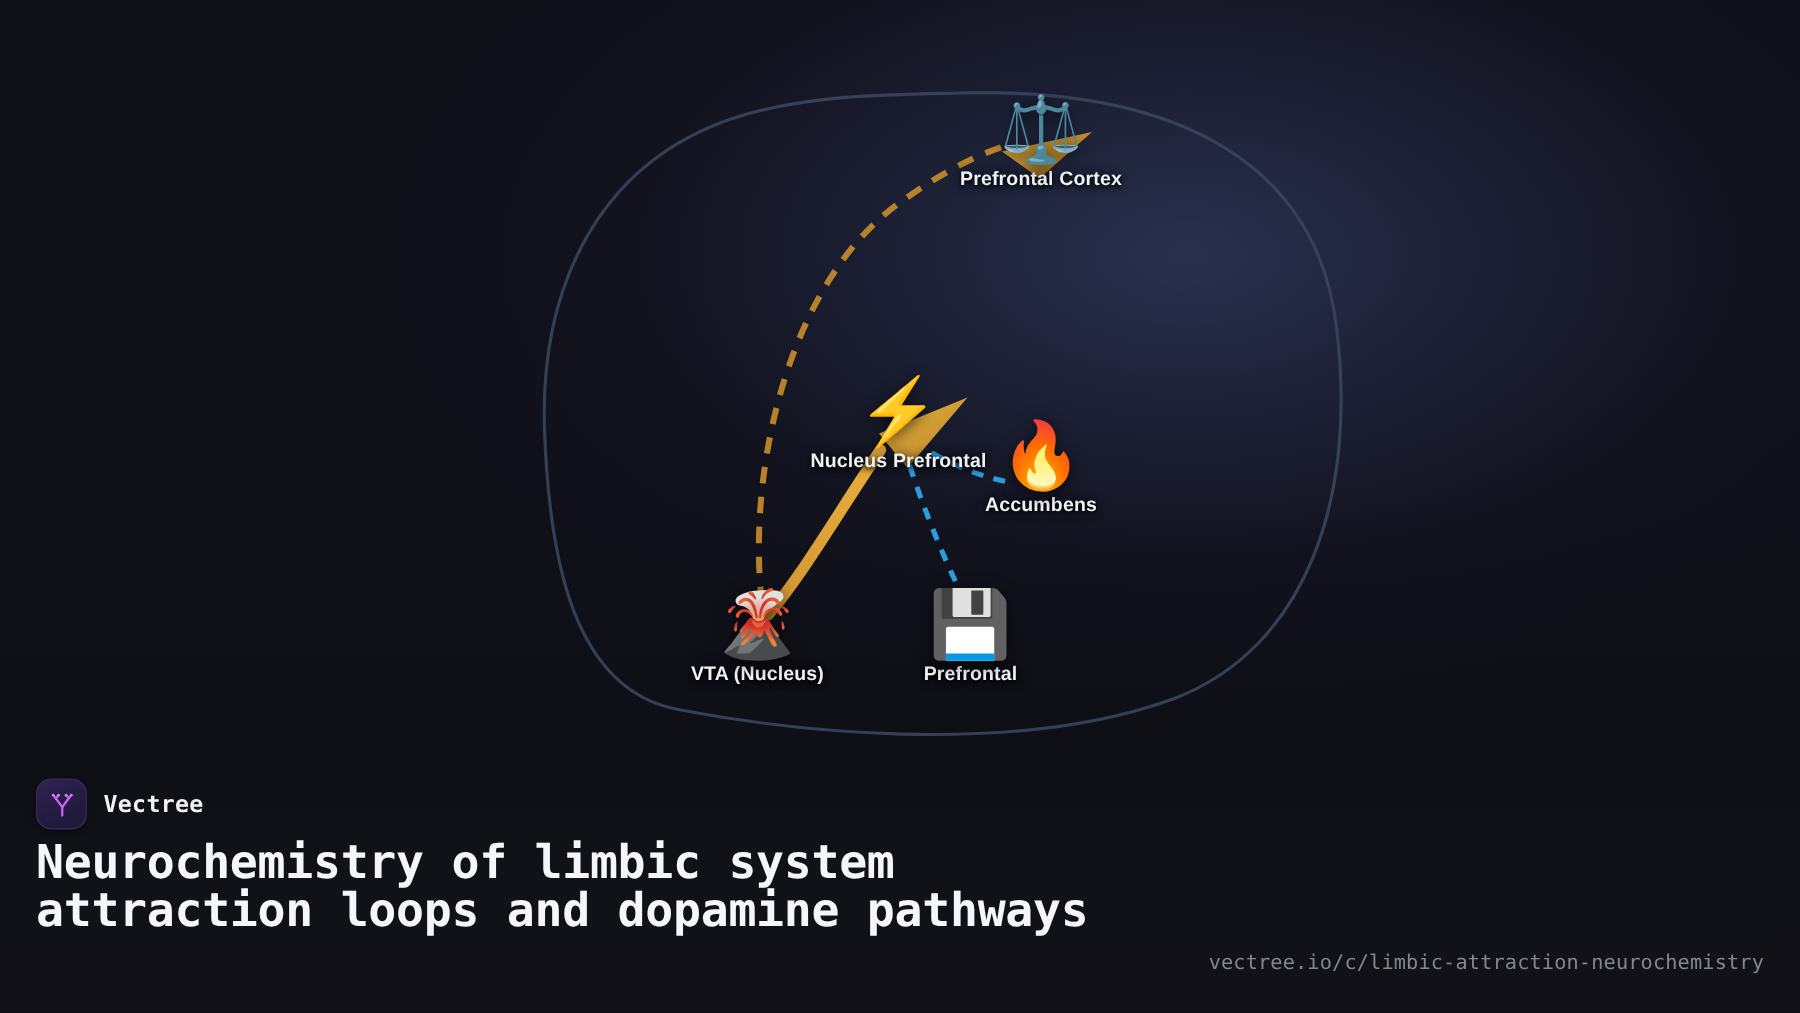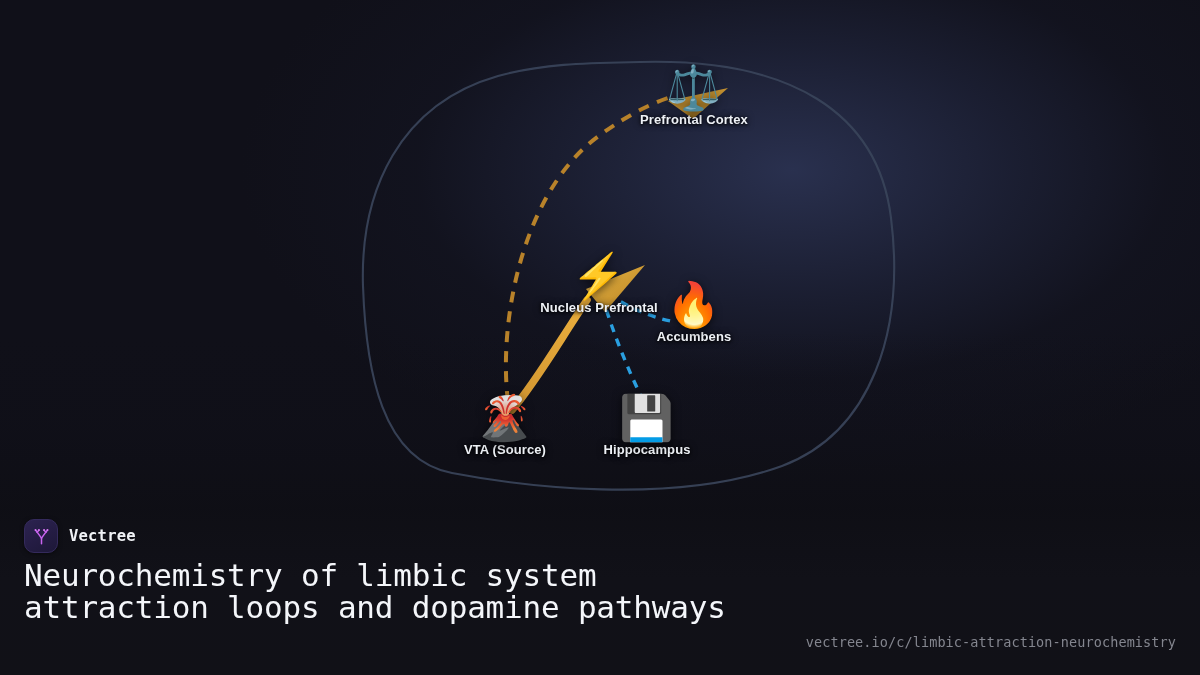--- a/index.html
+++ b/index.html
@@ -125,21 +125,21 @@
     letter-spacing: 0.2px;
   }
   .headline {
     position: absolute;
     left: 24px;
     top: 64px;
     width: 740px;
     margin: 0;
     font-family: "DejaVu Sans Mono", monospace;
     font-size: 31px;
-    font-weight: normal;
+    font-weight: bold;
     line-height: 32px;
     color: #f4f6fa;
     letter-spacing: -0.2px;
   }
   .url {
     position: absolute;
     right: 24px;
     bottom: 25px;
     font-family: "DejaVu Sans Mono", monospace;
     font-size: 13.5px;
@@ -206,26 +206,26 @@
       <span class="node-label">Nucleus Prefrontal</span>
     </div>
 
     <div class="node" style="left:694px; top:312px;">
       <span class="node-emoji">🔥</span>
       <span class="node-label">Accumbens</span>
     </div>
 
     <div class="node" style="left:505px; top:425px;">
       <span class="node-emoji">🌋</span>
-      <span class="node-label">VTA (Source)</span>
+      <span class="node-label">VTA (Nucleus)</span>
     </div>
 
     <div class="node" style="left:647px; top:425px;">
       <span class="node-emoji">💾</span>
-      <span class="node-label">Hippocampus</span>
+      <span class="node-label">Prefrontal</span>
     </div>
   </div>
 
   <div class="footer">
 
     <div class="brand">
       <span class="brand-mark">
         <svg width="19" height="19" viewBox="0 0 24 24" aria-hidden="true">
           <g stroke="#c964f0" stroke-width="1.9" stroke-linecap="round" fill="none">
             <path d="M12 21 L12 14"></path>

